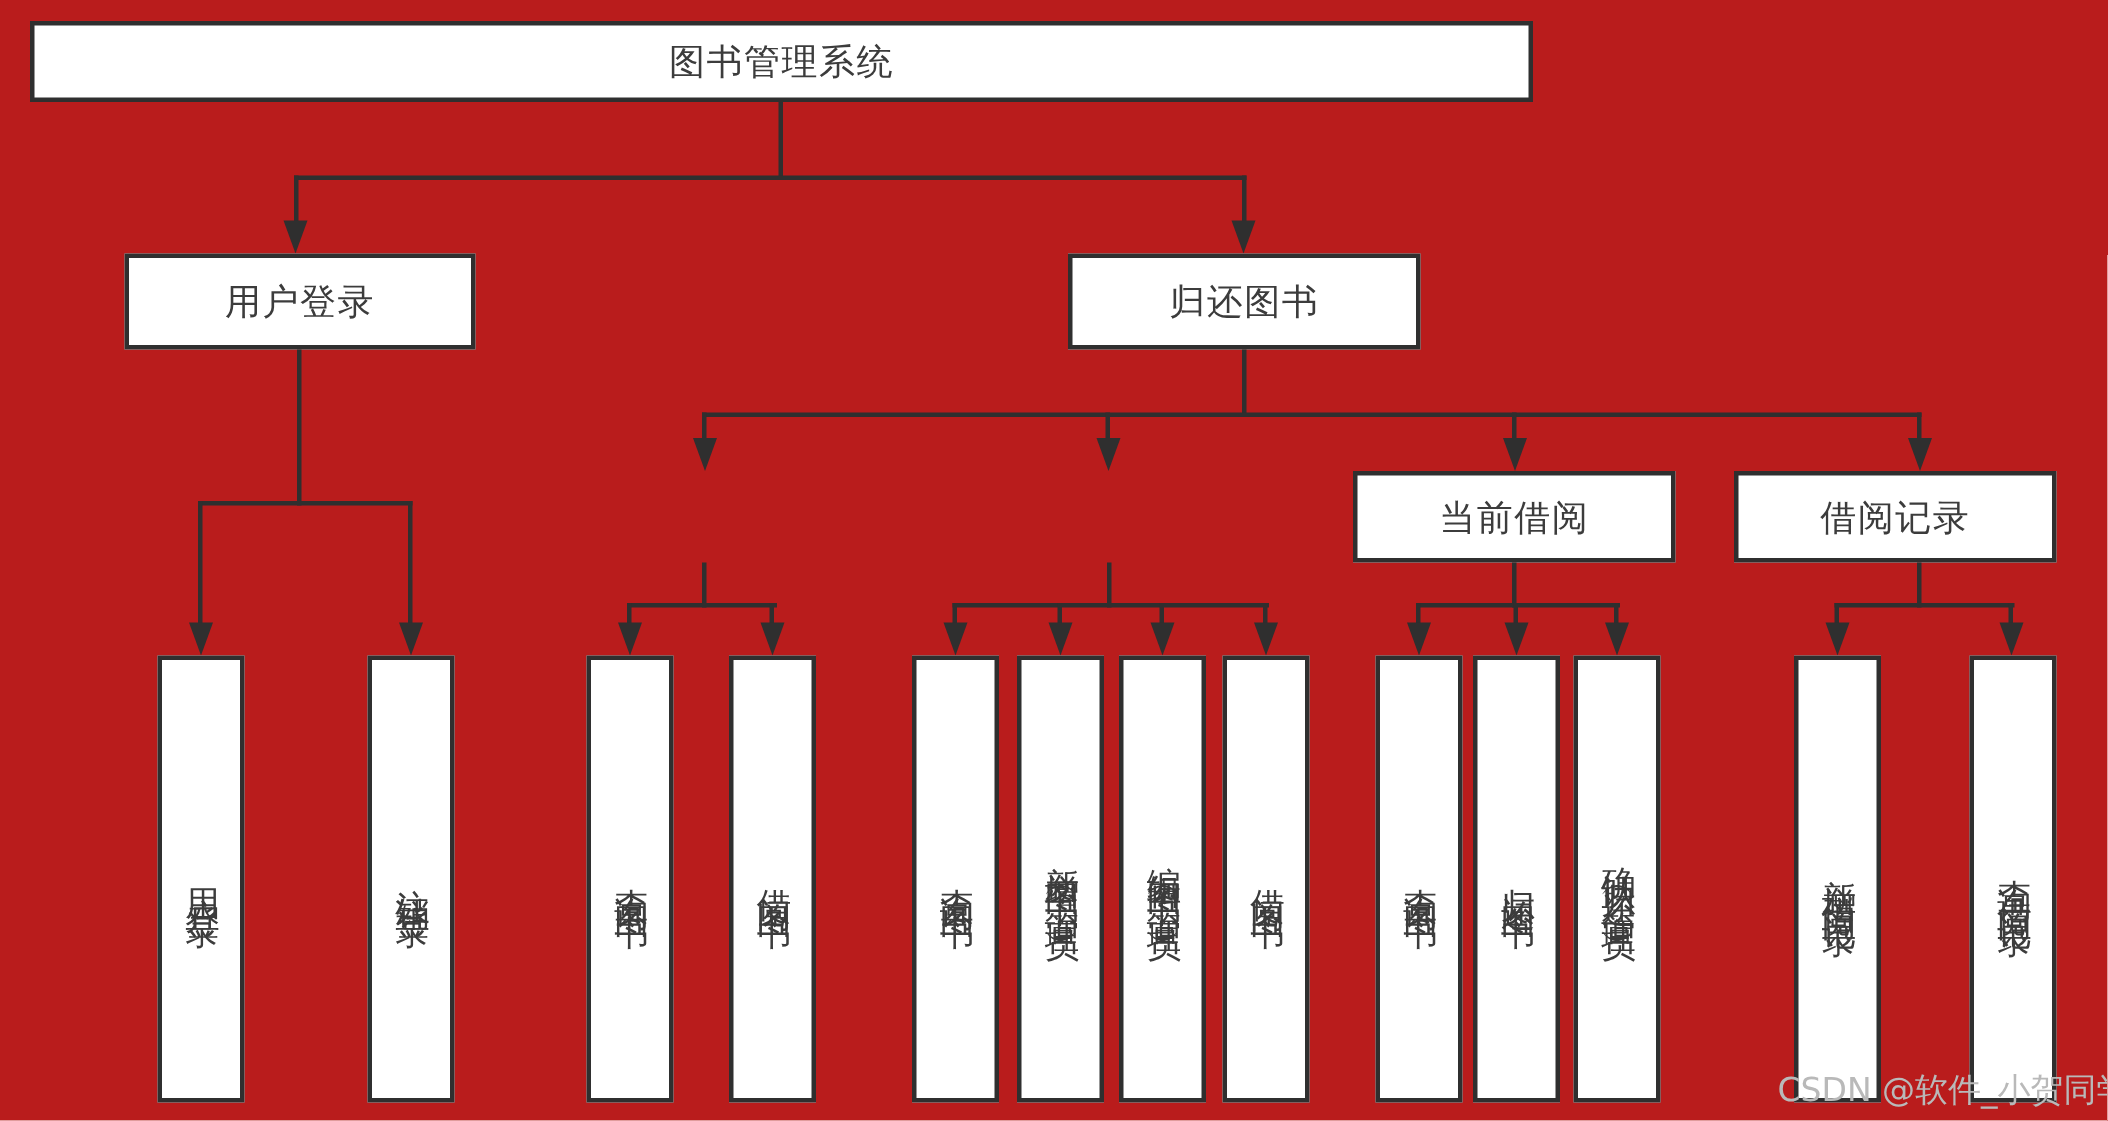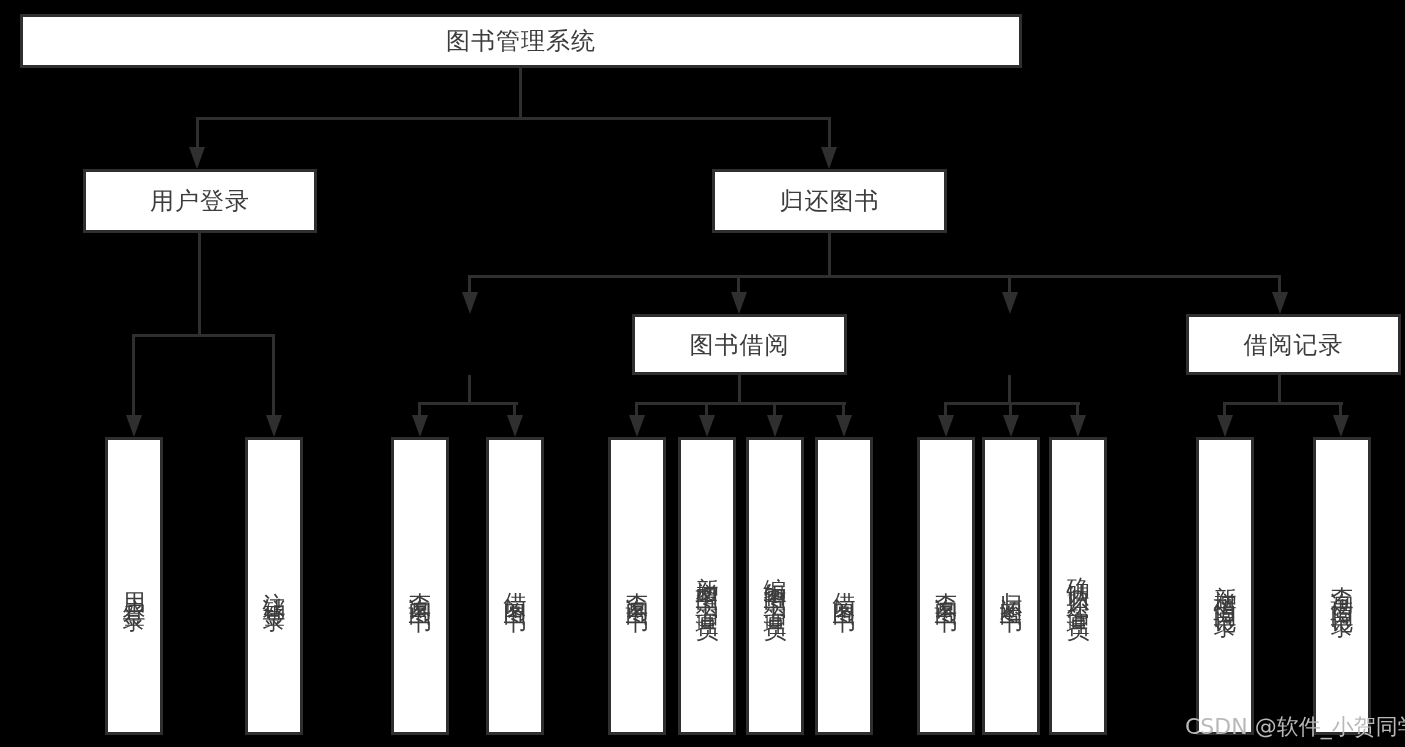--- a/index.html
+++ b/index.html
@@ -1,19 +1,19 @@
 <!DOCTYPE html>
 <html><head>
 <meta charset="utf-8">
 <style>
   html,body{margin:0;padding:0;background:#ffffff;}
   .stage{
     position:relative;
     width:1405px;height:747px;
-    background:#000000;
+    background:#b91c1c;
     font-family:"DejaVu Sans", sans-serif;
     overflow:hidden;
   }
   .node{
     position:absolute;
     box-sizing:border-box;
     border:3px solid #2f2f2f;
     background:#ffffff;
     display:flex;
     align-items:center;
@@ -96,24 +96,24 @@
   <div class="hline" style="left:468px;top:275px;width:813px"></div>
   <div class="vline" style="left:468px;top:275px;height:20px"></div>
   <div class="arrow" style="left:462px;top:292px"></div>
   <div class="vline" style="left:737px;top:275px;height:20px"></div>
   <div class="arrow" style="left:731px;top:292px"></div>
   <div class="vline" style="left:1008px;top:275px;height:20px"></div>
   <div class="arrow" style="left:1002px;top:292px"></div>
   <div class="vline" style="left:1278px;top:275px;height:20px"></div>
   <div class="arrow" style="left:1272px;top:292px"></div>
 
-  <div class="node" style="left:632px;top:314px;width:215px;height:61px">
-    <span class="lbl">图书借阅</span>
+  <div class="node" style="left:902px;top:314px;width:215px;height:61px">
+    <span class="lbl">当前借阅</span>
   </div>
-  <div class="node" style="left:1186px;top:314px;width:215px;height:61px">
+  <div class="node" style="left:1156px;top:314px;width:215px;height:61px">
     <span class="lbl">借阅记录</span>
   </div>
 
   <div class="vline" style="left:468px;top:375px;height:30px"></div>
   <div class="hline" style="left:418px;top:402px;width:100px"></div>
   <div class="vline" style="left:418px;top:402px;height:16px"></div>
   <div class="arrow" style="left:412px;top:415px"></div>
   <div class="vline" style="left:513px;top:402px;height:16px"></div>
   <div class="arrow" style="left:507px;top:415px"></div>
 

